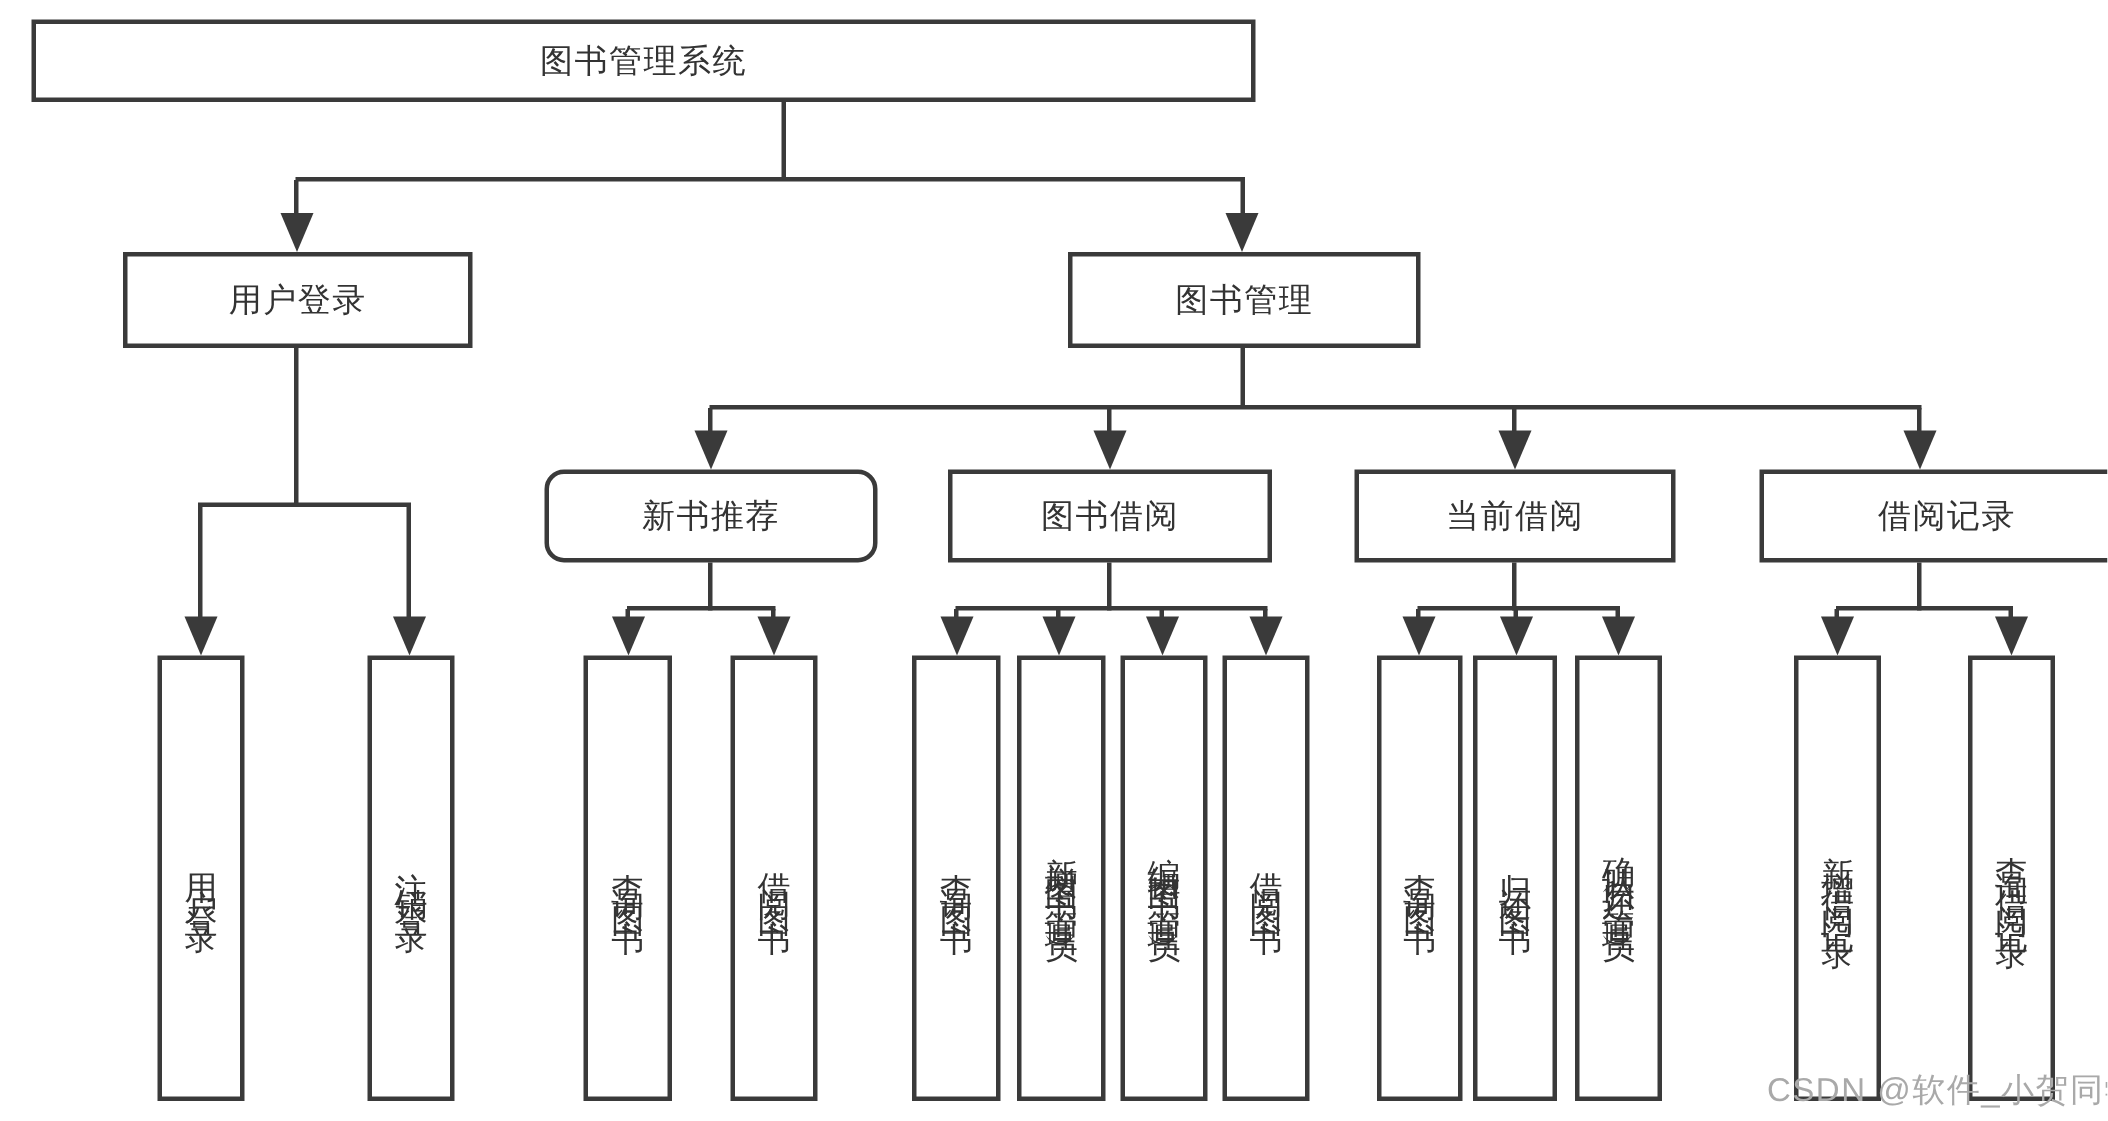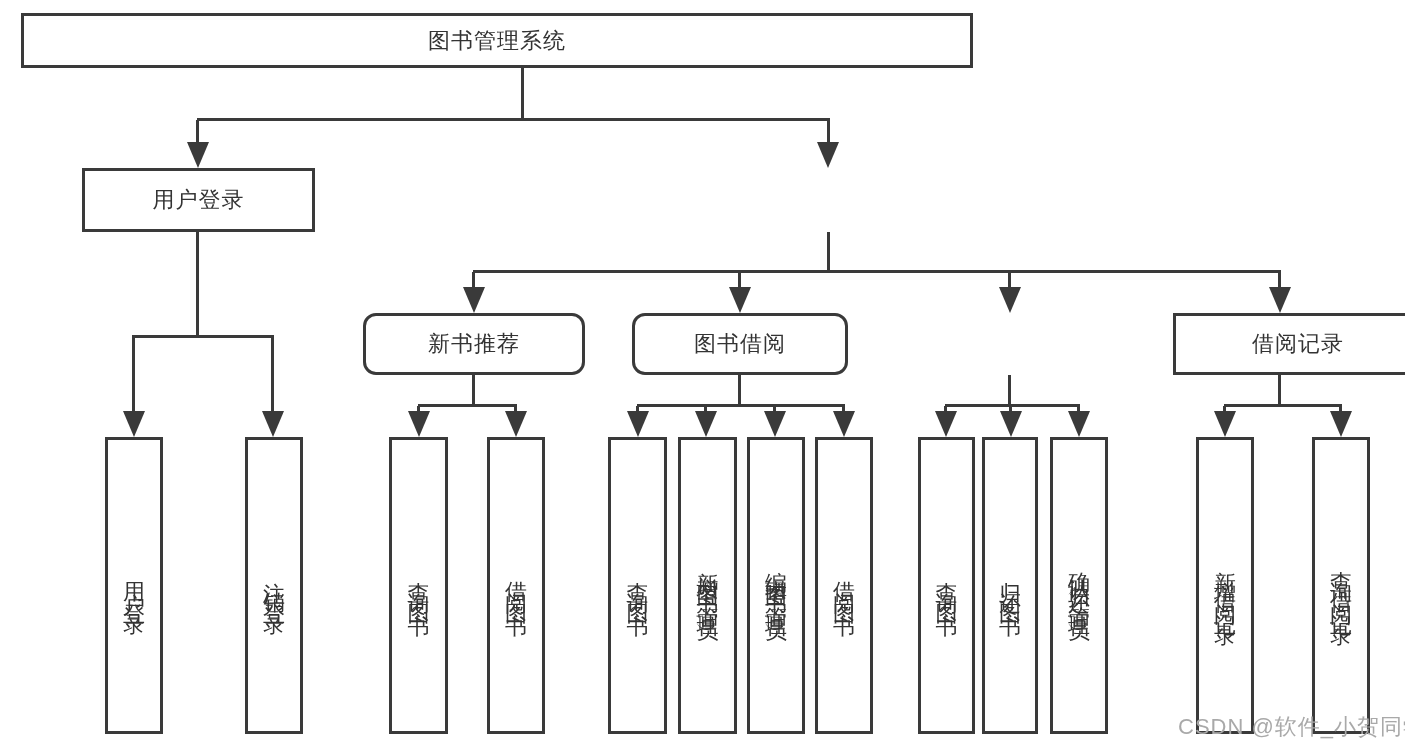--- a/index.html
+++ b/index.html
@@ -20,33 +20,39 @@
          border-top:26px solid var(--line); }
 
   .watermark { position:absolute; left:1178px; top:712px; font-size:22px;
                color:#a9a9a9; letter-spacing:1px; white-space:nowrap; z-index:5; }
 </style>
 </head>
 <body>
 
 <div id="stage">
 
-  <div class="box h" style="left:21px; top:13px; width:952px; height:55px;">
+  <div class="box h" style="left:21px; top:13px; width:816px; height:55px;">
     <span>图书管理系统</span>
   </div>
 
   <div class="box h" style="left:82px; top:168px; width:233px; height:64px;">
     <span>用户登录</span>
   </div>
+  <div class="box h" style="left:712px; top:168px; width:235px; height:64px;">
+    <span>图书管理</span>
+  </div>
 
   <div class="box h" style="left:363px; top:313px; width:222px; height:62px;border-radius:13px;">
     <span>新书推荐</span>
   </div>
-  <div class="box h" style="left:632px; top:313px; width:216px; height:62px;border-radius:13px;">
+  <div class="box h" style="left:632px; top:313px; width:216px; height:62px;">
     <span>图书借阅</span>
+  </div>
+  <div class="box h" style="left:903px; top:313px; width:214px; height:62px;">
+    <span>当前借阅</span>
   </div>
   <div class="box h" style="left:1173px; top:313px; width:250px; height:62px;">
     <span>借阅记录</span>
   </div>
 
   <div class="box v" style="left:105px; top:437px; width:58px; height:297px;">
     <span class="vtext" style="letter-spacing: 11px;">用户登录</span>
   </div>
   <div class="box v" style="left:245px; top:437px; width:58px; height:297px;">
     <span class="vtext" style="letter-spacing: 11px;">注销登录</span>

